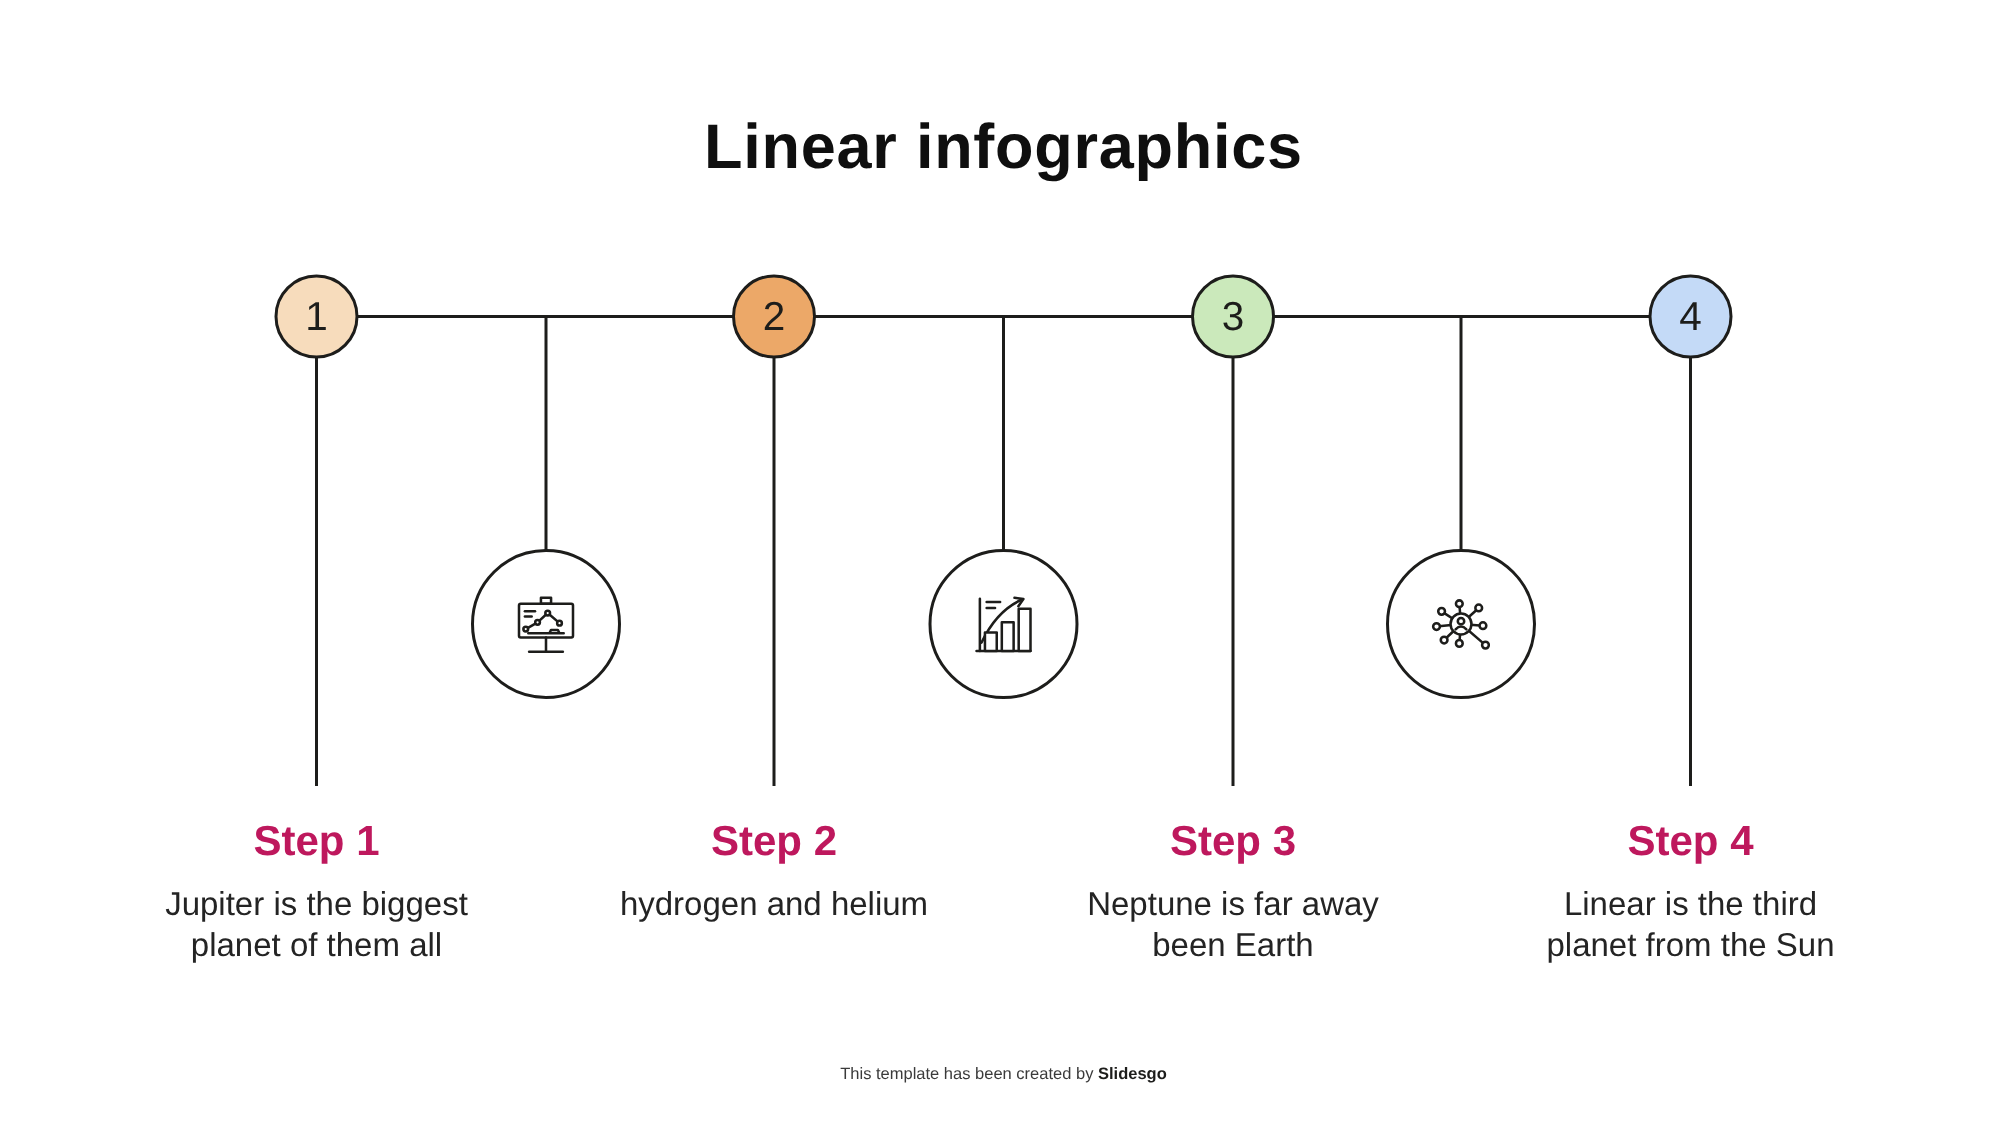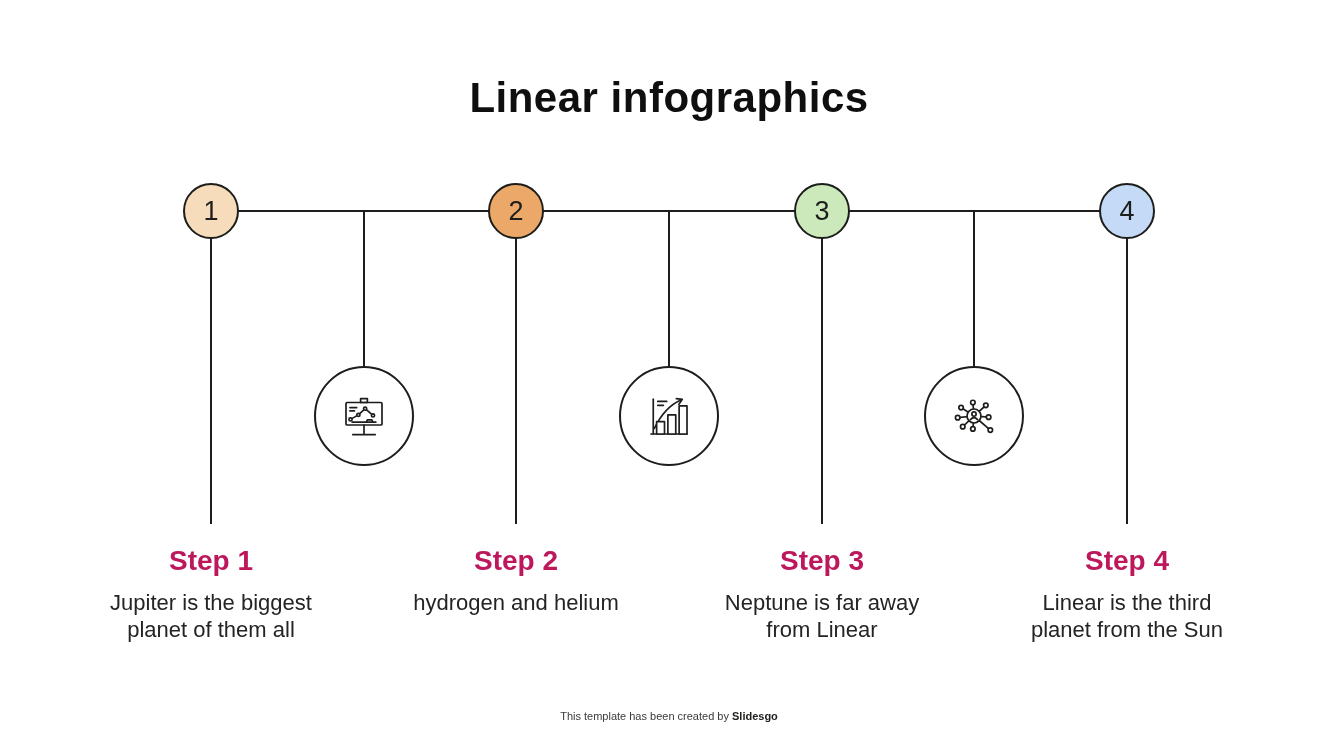--- a/index.html
+++ b/index.html
@@ -153,21 +153,21 @@
     <h2>Step 2</h2>
     <div class="desc">
       <div>hydrogen and helium</div>
     </div>
   </div>
 
   <div class="step-col" style="left:672px">
     <h2>Step 3</h2>
     <div class="desc">
       <div>Neptune is far away</div>
-      <div>from Linear</div>
+      <div>been Earth</div>
     </div>
   </div>
 
   <div class="step-col" style="left:977px">
     <h2>Step 4</h2>
     <div class="desc">
       <div>Linear is the third</div>
       <div>planet from the Sun</div>
     </div>
   </div>

